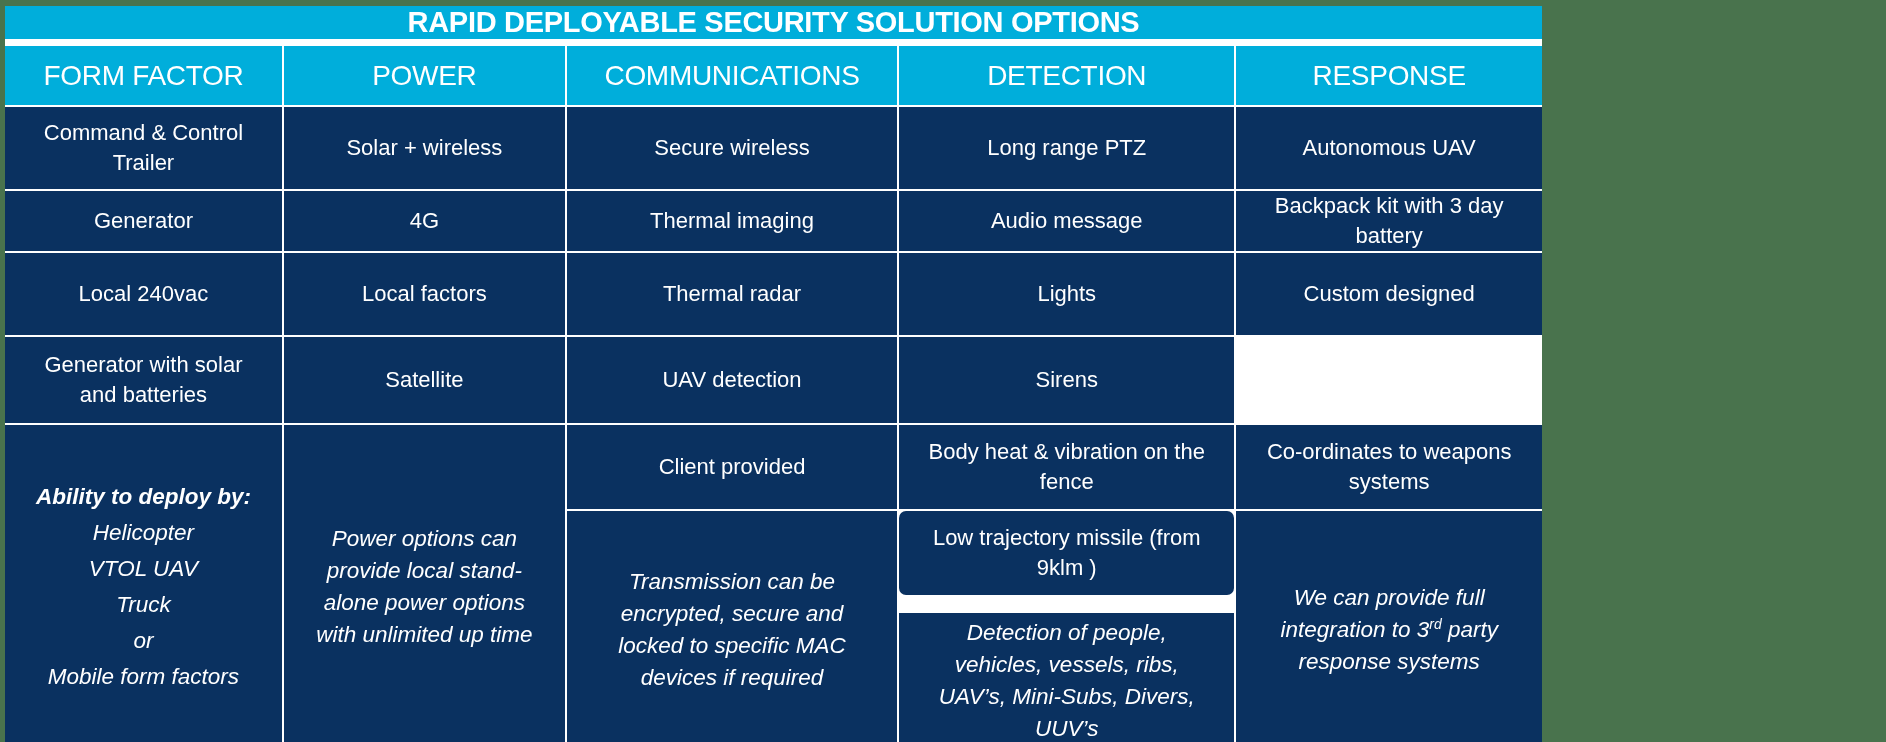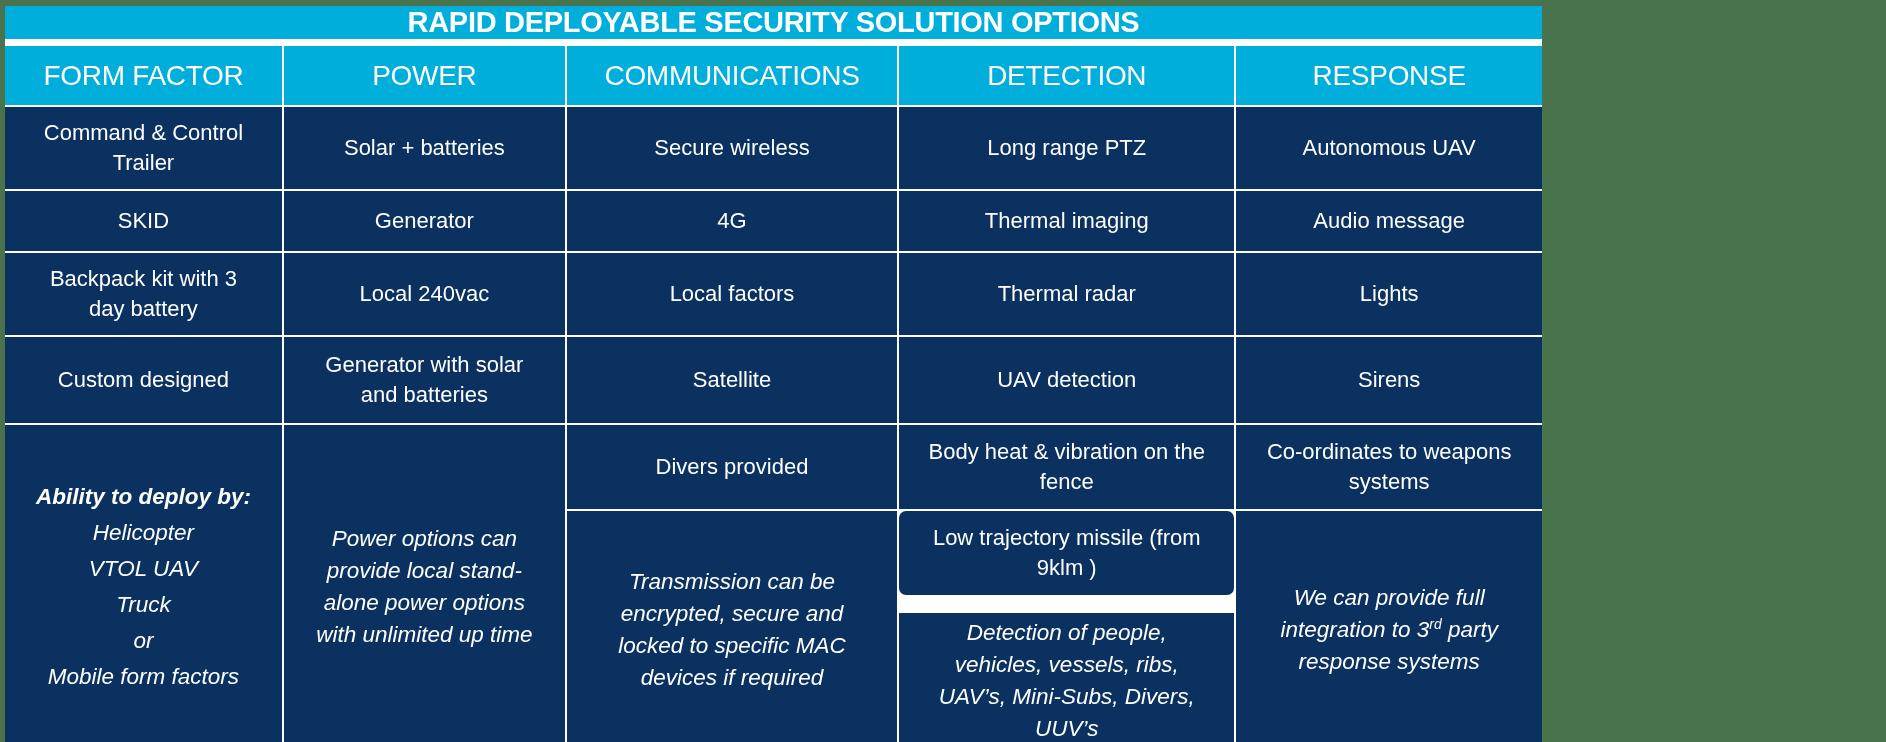--- a/index.html
+++ b/index.html
@@ -76,26 +76,25 @@
 
   <div class="grid">
 
     <div class="cell head">FORM FACTOR</div>
     <div class="cell head">POWER</div>
     <div class="cell head">COMMUNICATIONS</div>
     <div class="cell head">DETECTION</div>
     <div class="cell head">RESPONSE</div>
 
     <div class="cell navy">Command &amp; Control Trailer</div>
-    <div class="cell navy">Solar + batteries</div>
+    <div class="cell navy">Solar + wireless</div>
     <div class="cell navy">Secure wireless</div>
     <div class="cell navy">Long range PTZ</div>
     <div class="cell navy">Autonomous UAV</div>
 
-    <div class="cell navy">SKID</div>
     <div class="cell navy">Generator</div>
     <div class="cell navy">4G</div>
     <div class="cell navy">Thermal imaging</div>
     <div class="cell navy">Audio message</div>
 
     <div class="cell navy">Backpack kit with 3 day battery</div>
     <div class="cell navy">Local 240vac</div>
     <div class="cell navy">Local factors</div>
     <div class="cell navy">Thermal radar</div>
     <div class="cell navy">Lights</div>
@@ -112,21 +111,21 @@
         <div class="deploy-item">Helicopter</div>
         <div class="deploy-item">VTOL UAV</div>
         <div class="deploy-item">Truck</div>
         <div class="deploy-item">or</div>
         <div class="deploy-item">Mobile form factors</div>
       </div>
     </div>
 
     <div class="cell navy note span-rows-3" style="grid-column: 2;">Power options can provide local stand-alone power options with unlimited up time</div>
 
-    <div class="cell navy" style="grid-column: 3;">Divers provided</div>
+    <div class="cell navy" style="grid-column: 3;">Client provided</div>
 
     <div class="cell navy" style="grid-column: 4;">Body heat &amp; vibration on the fence</div>
 
     <div class="cell navy" style="grid-column: 5;">Co-ordinates to weapons systems</div>
 
     <div class="cell navy note span-rows-2" style="grid-column: 3;">Transmission can be encrypted, secure and locked to specific MAC devices if required</div>
 
     <div class="cell navy" style="grid-column: 4; border-radius: 7px;">Low trajectory missile (from 9klm )</div>
 
     <div class="cell navy note span-rows-2" style="grid-column: 5;">

